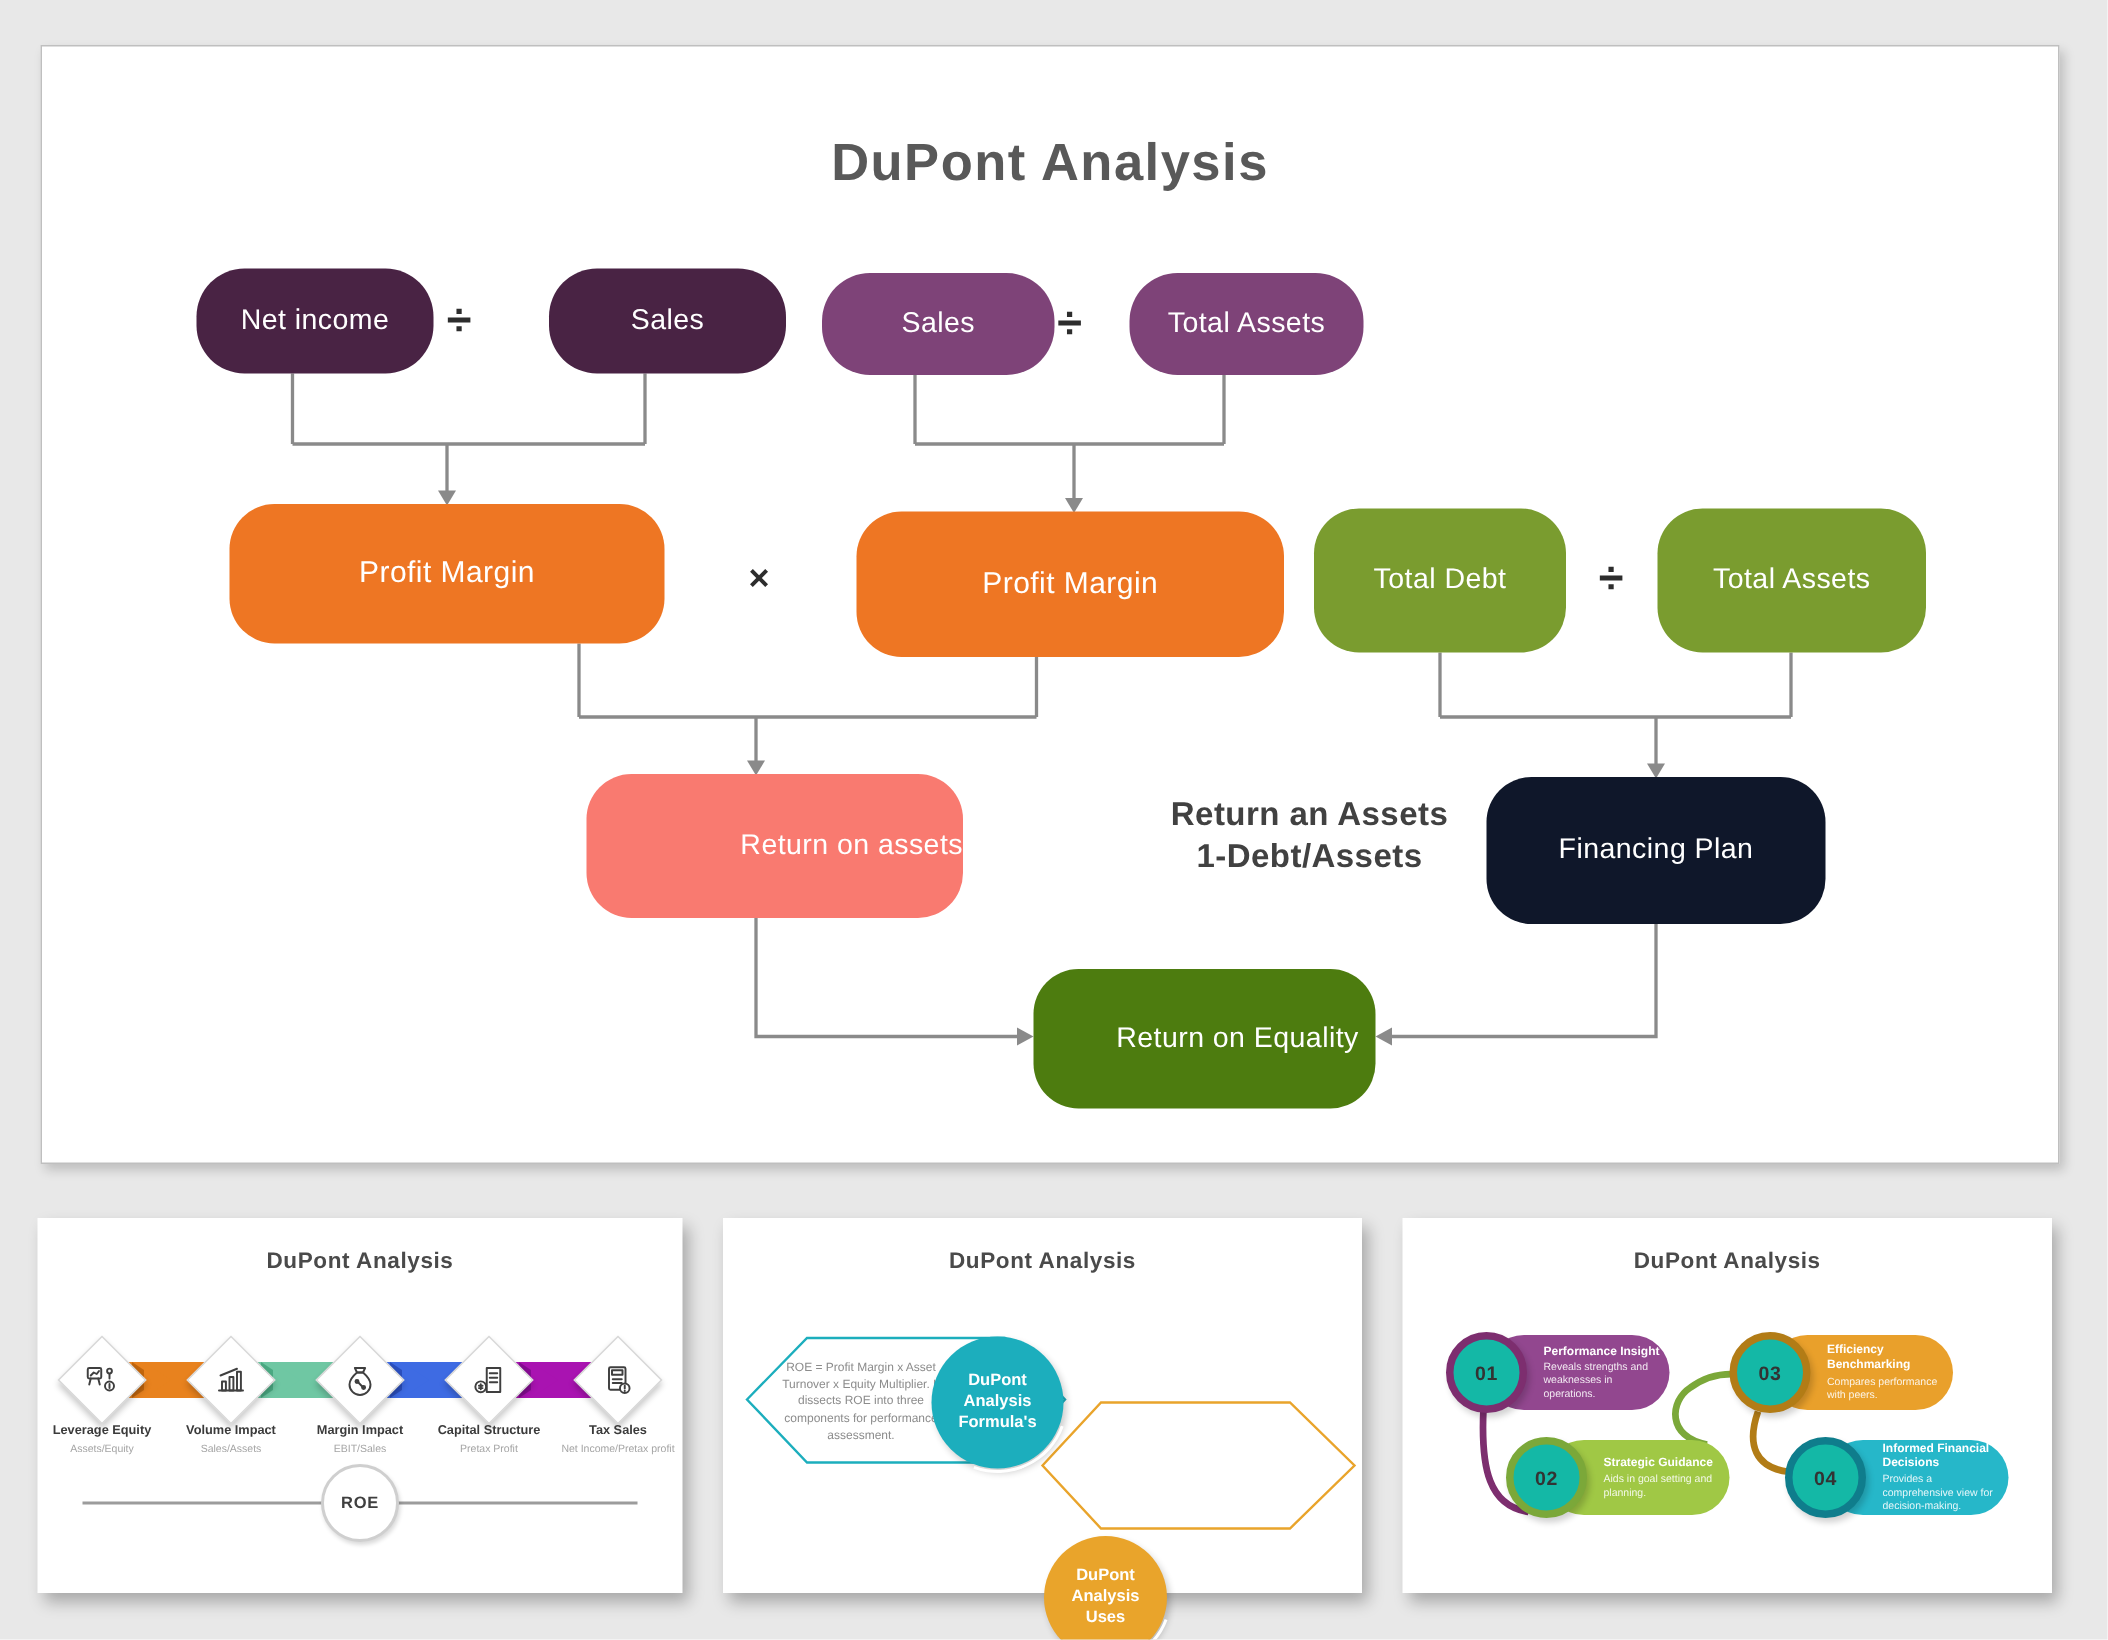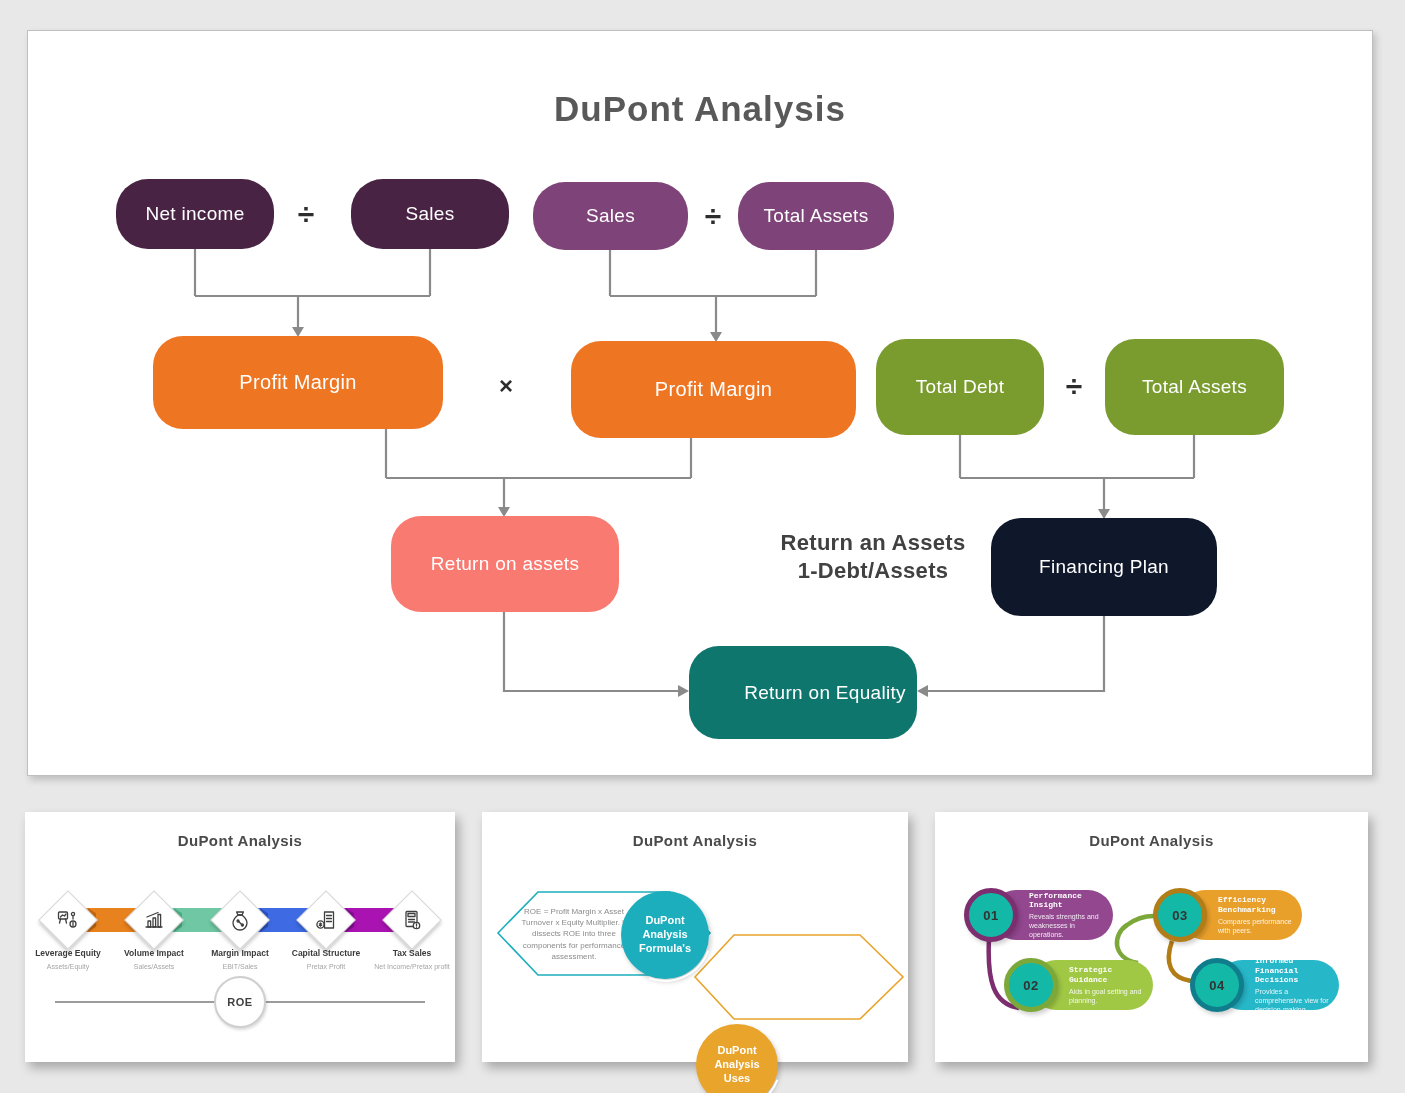--- a/index.html
+++ b/index.html
@@ -20,29 +20,29 @@
   }
   .main-title {
     left:0; top:58px; width:100%;
     text-align:center; font-size:35px; font-weight:800;
     color:#595959; letter-spacing:1px;
   }
   .fbox {
     color:#fff; display:flex; align-items:center; justify-content:center;
     text-align:center; letter-spacing:.3px; font-weight:500;
   }
-  .r22 { border-radius:32px; font-size:19px; }
+  .r22 { border-radius:32px; font-size:19px;margin-left:15px; }
   .r30 { border-radius:30px; font-size:20px; }
   .c-darkpurple { background:#492344; }
   .c-purple     { background:#7E4378; }
   .c-orange     { background:#EE7623; }
   .c-green      { background:#7A9C2F; }
   .c-salmon     { background:#F97A70; }
   .c-gold       { background:#0f172a; }
-  .c-cyan       { background:#0f766e;padding-left:44px; }
+  .c-cyan       { background:#4d7c0f;padding-left:44px; }
   .op {
     color:#2d2d2d; font-weight:800; text-align:center;
   }
   .op-div { font-size:30px; }
   .op-mul { font-size:24px; }
   .note-text {
     text-align:center; color:#414141; font-size:22px;
     font-weight:500; line-height:1.25; letter-spacing:.3px;
   }
   .connectors { left:0; top:0; pointer-events:none; }
@@ -95,21 +95,21 @@
   .hex-text {
     font-size:8px; color:#8c8c8c; text-align:center; line-height:1.4;
   }
 
   
   .pill {
     height:50px; border-radius:25px; color:#fff;
     display:flex; flex-direction:column; justify-content:center;
     padding-left:38px; padding-right:5px;
   }
-  .pill-title { font-size:8px; font-weight:800; line-height:1.2;font-family:Liberation Mono, monospace; }
+  .pill-title { font-size:8px; font-weight:800; line-height:1.2; }
   .pill-desc  { font-size:7px; color:rgba(255,255,255,.88); line-height:1.3; margin-top:2px; }
   .num-circle {
     width:54px; height:54px; border-radius:50%; background:#14b8a6;
     display:flex; align-items:center; justify-content:center;
     font-size:13px; font-weight:800; color:#333; letter-spacing:.5px;
     box-shadow:2px 3px 4px rgba(0,0,0,.18);
   }
 </style>
 </head>
 <body>
@@ -161,21 +161,21 @@
       <span>Profit Margin</span>
     </div>
   <div class="abs fbox r30 c-green" style="left:848px;top:308px;width:168px;height:96px;font-size:19px;">
       <span>Total Debt</span>
     </div>
   <div class="abs op op-div" style="left:1026px;top:330px;width:40px;height:50px;line-height:50px;">÷</div>
   <div class="abs fbox r30 c-green" style="left:1077px;top:308px;width:179px;height:96px;font-size:19px;">
       <span>Total Assets</span>
     </div>
 
-  <div class="abs fbox r30 c-salmon" style="left:363px;top:485px;width:228px;height:96px;font-size:19px;">
+  <div class="abs fbox r30 c-salmon" style="left:363px;top:485px;width:251px;height:96px;font-size:19px;justify-content:flex-end;">
       <span>Return on assets</span>
     </div>
   <div class="abs note-text" style="left:725px;top:498px;width:240px;font-weight:bold;">
     <div>Return an Assets</div>
     <div>1-Debt/Assets</div>
   </div>
   <div class="abs fbox r30 c-gold" style="left:963px;top:487px;width:226px;height:98px;font-size:19px;">
       <span>Financing Plan</span>
     </div>
 

